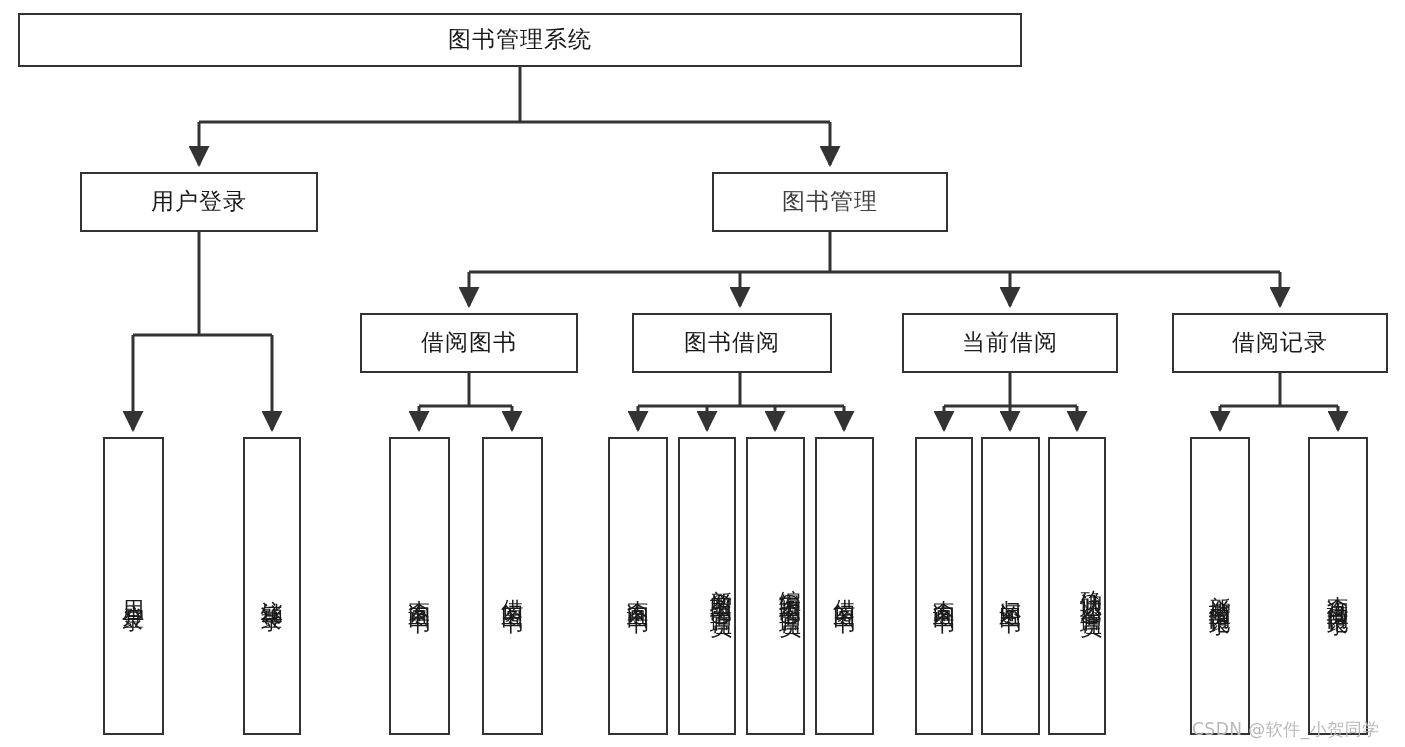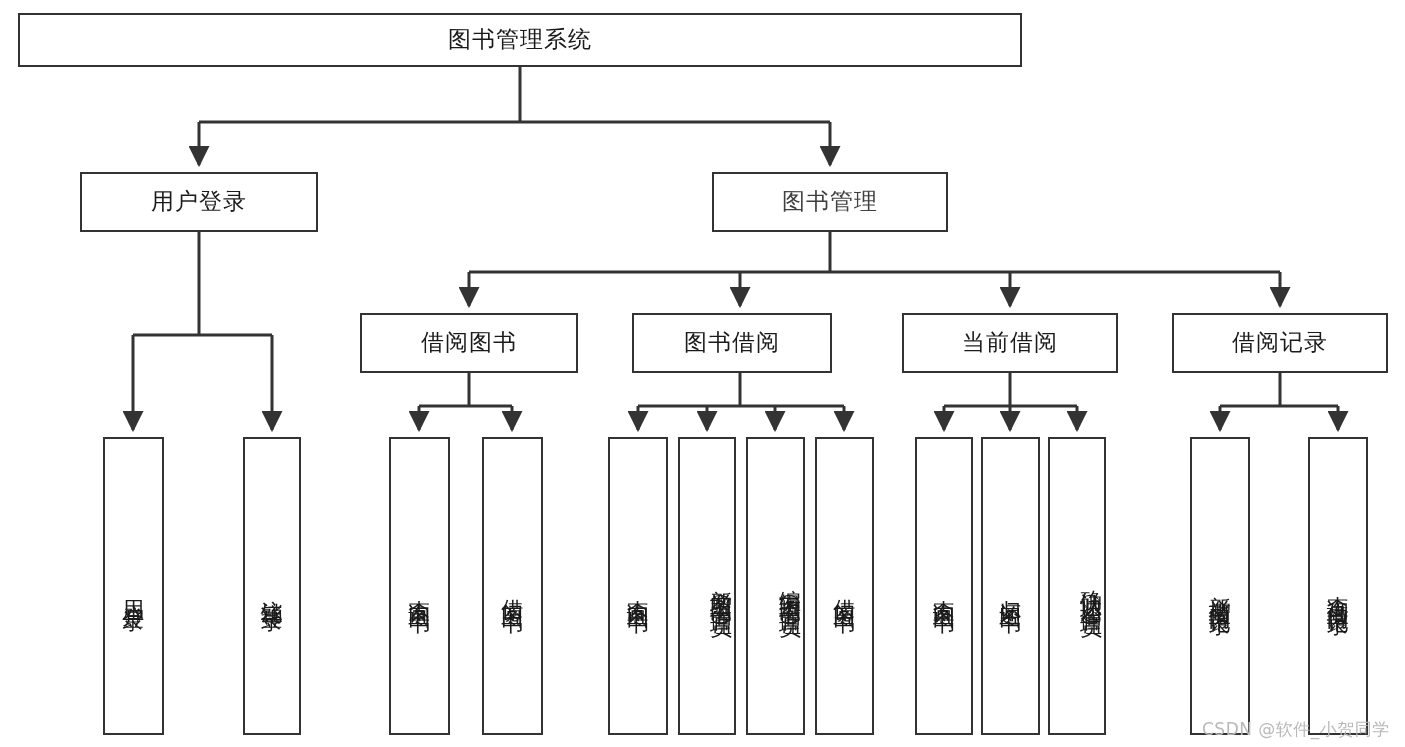--- a/index.html
+++ b/index.html
@@ -139,15 +139,15 @@
   <div class="node vertical center-text" style="left: 608px; top: 437px; width: 60px; height: 298px; border-color: rgb(51, 51, 51); background: rgb(255, 255, 255); color: rgb(26, 26, 26);">查询图书</div>
   <div class="node vertical" style="left: 678px; top: 437px; width: 58px; height: 298px; border-color: rgb(51, 51, 51); background: rgb(255, 255, 255); color: rgb(26, 26, 26);">新增图书（管理员）</div>
   <div class="node vertical" style="left: 746px; top: 437px; width: 59px; height: 298px; border-color: rgb(51, 51, 51); background: rgb(255, 255, 255); color: rgb(26, 26, 26);">编辑图书（管理员）</div>
   <div class="node vertical center-text" style="left: 815px; top: 437px; width: 59px; height: 298px; border-color: rgb(51, 51, 51); background: rgb(255, 255, 255); color: rgb(26, 26, 26);">借阅图书</div>
   <div class="node vertical center-text" style="left: 915px; top: 437px; width: 58px; height: 298px; border-color: rgb(51, 51, 51); background: rgb(255, 255, 255); color: rgb(26, 26, 26);">查询图书</div>
   <div class="node vertical center-text" style="left: 981px; top: 437px; width: 59px; height: 298px; border-color: rgb(51, 51, 51); background: rgb(255, 255, 255); color: rgb(26, 26, 26);">归还图书</div>
   <div class="node vertical" style="left: 1048px; top: 437px; width: 58px; height: 298px; border-color: rgb(51, 51, 51); background: rgb(255, 255, 255); color: rgb(26, 26, 26);">确认归还（管理员）</div>
   <div class="node vertical center-text" style="left: 1190px; top: 437px; width: 60px; height: 298px; border-color: rgb(51, 51, 51); background: rgb(255, 255, 255); color: rgb(26, 26, 26);">新增借阅记录</div>
   <div class="node vertical center-text" style="left: 1308px; top: 437px; width: 60px; height: 298px; border-color: rgb(51, 51, 51); background: rgb(255, 255, 255); color: rgb(26, 26, 26);">查询借阅记录</div>
 
-  <div class="watermark" style="left: 1192px; top: 718px; margin-left: 10px;">CSDN @软件_小贺同学</div>
+  <div class="watermark" style="left: 1192px; top: 718px;">CSDN @软件_小贺同学</div>
 
 </div>
 
 </body></html>

